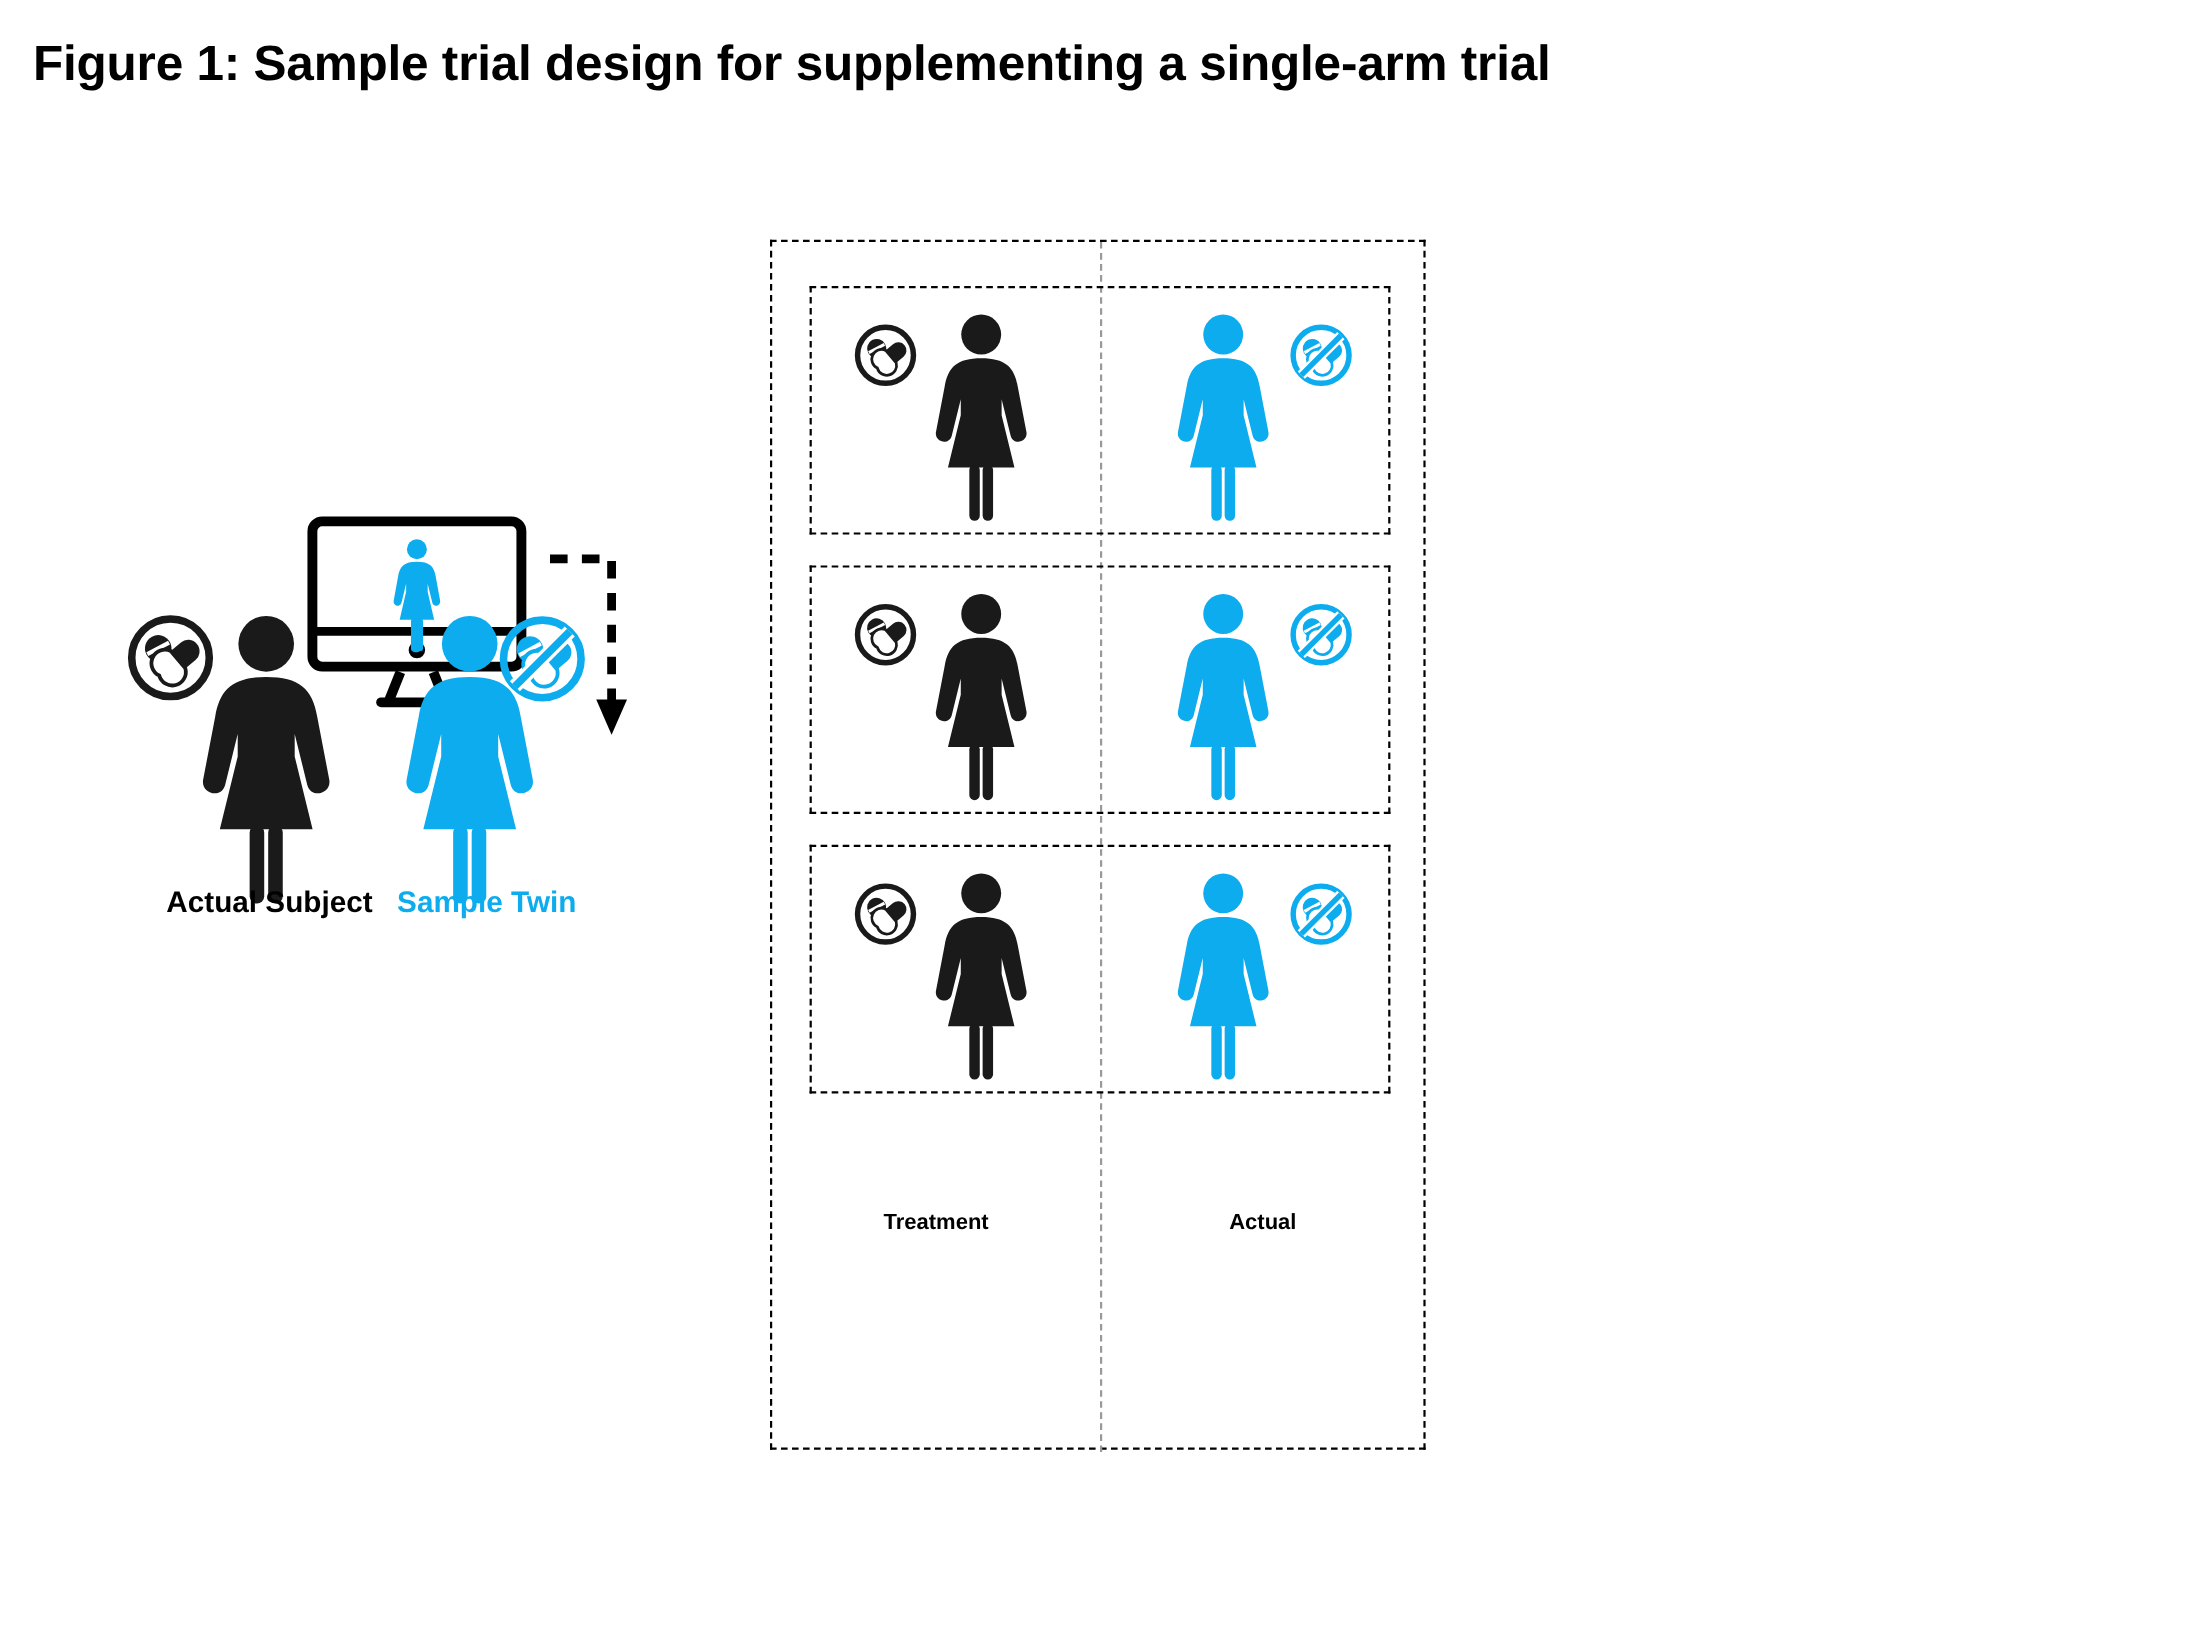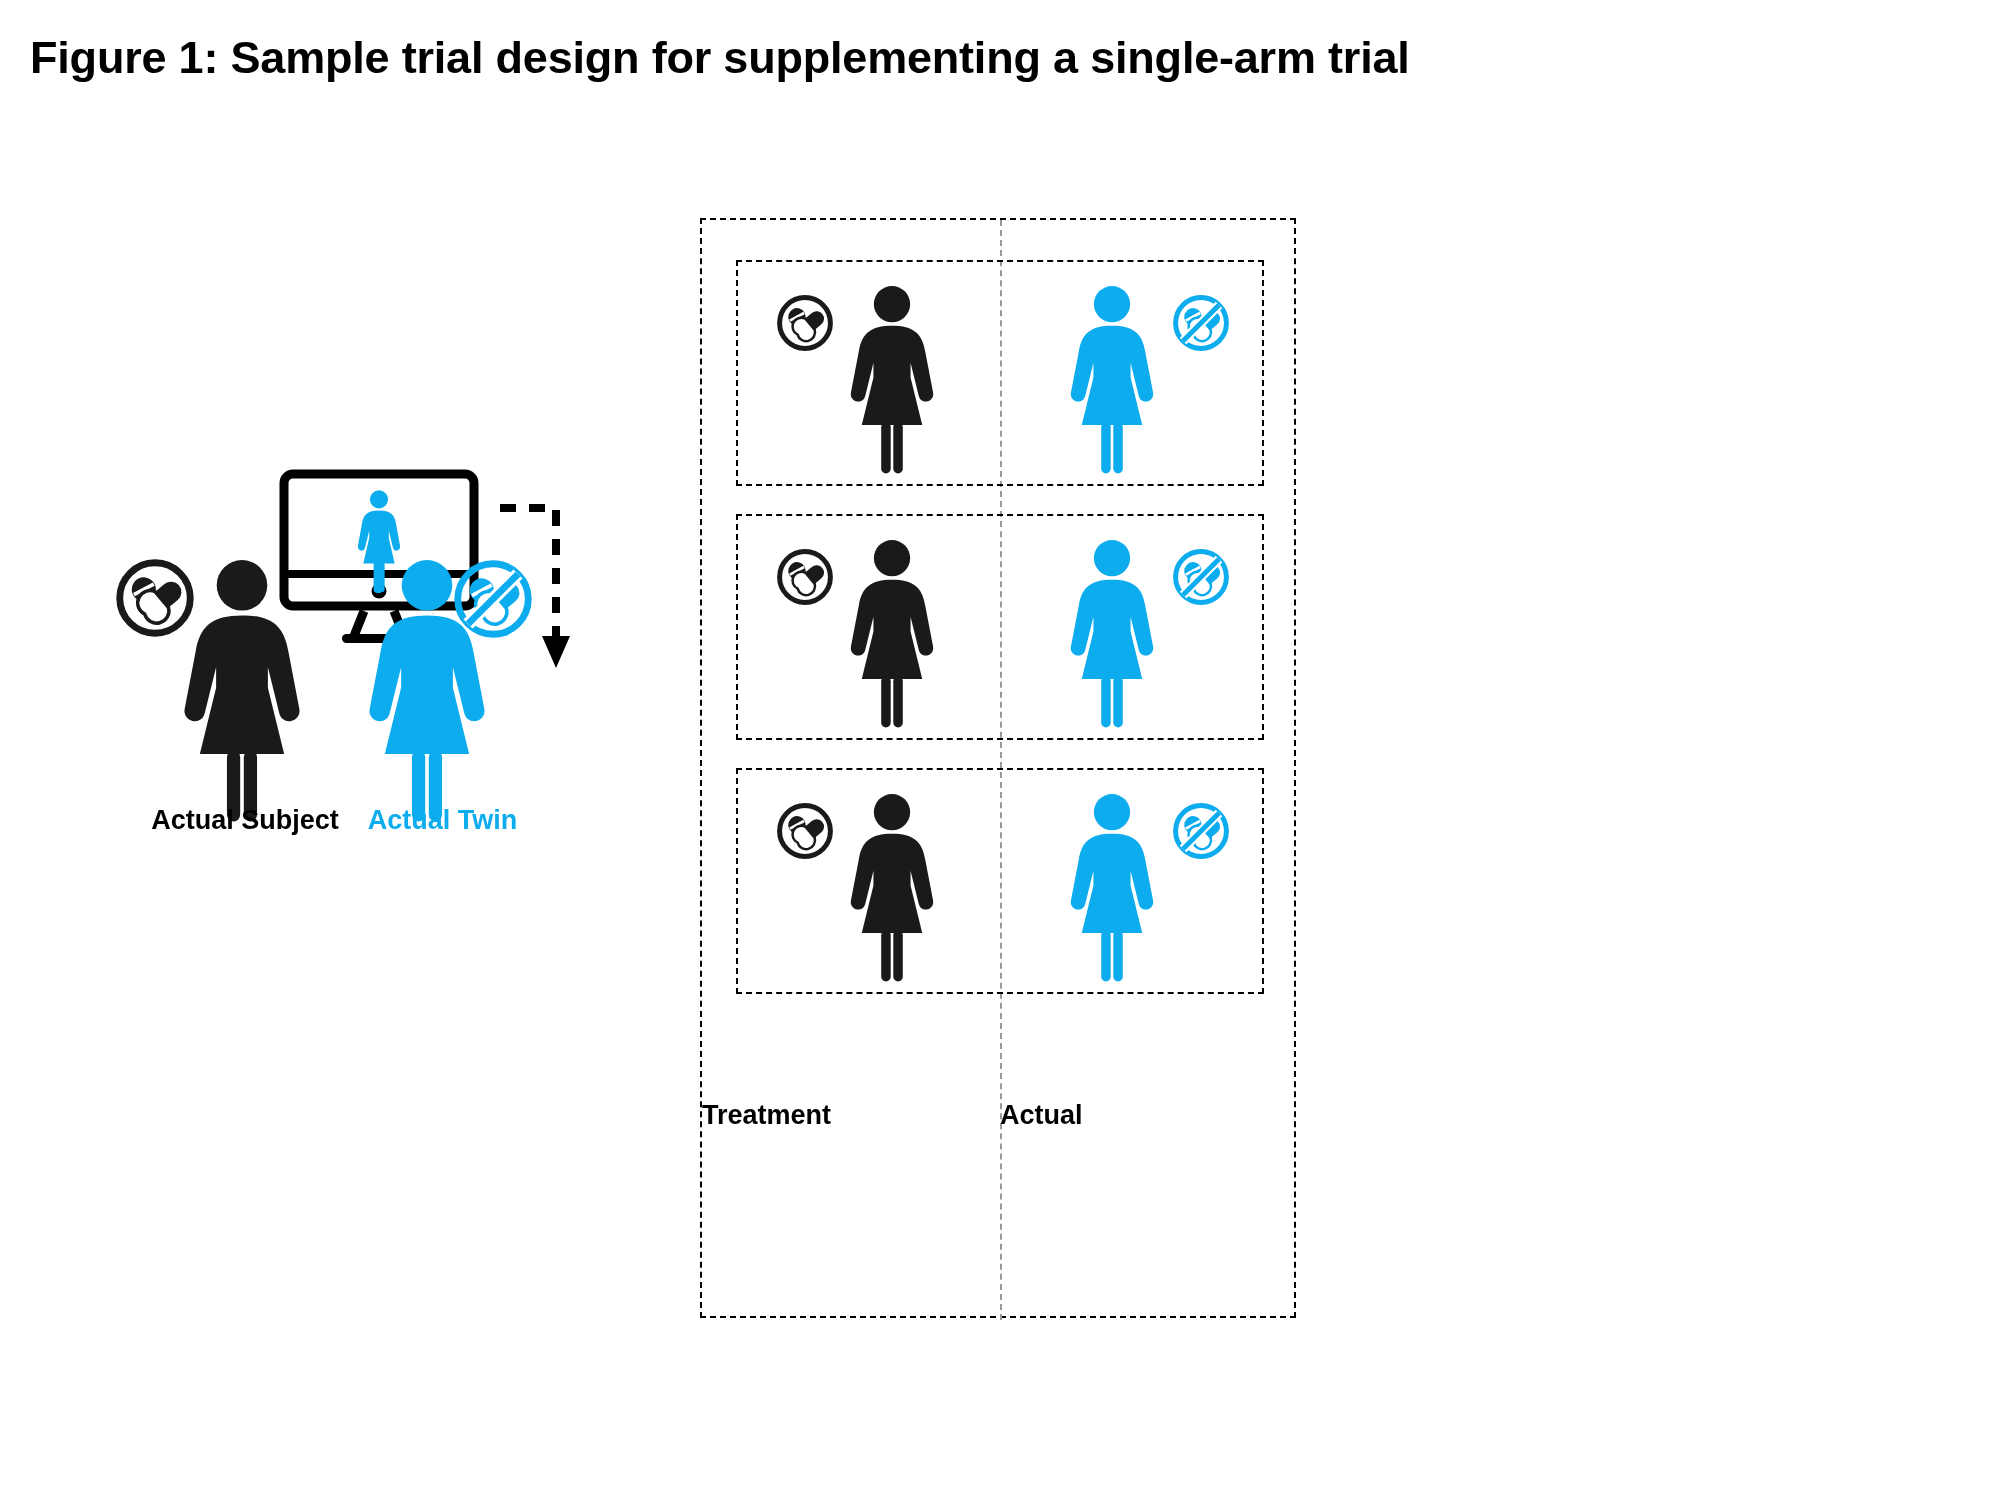--- a/index.html
+++ b/index.html
@@ -139,23 +139,24 @@
     top: 30px;
     width: 62px;
     height: 62px;
   }
   .cell-badge.left-of  { left: 36px; }
   .cell-badge.right-of { left: 168px; }
 
   .group-label {
     position: absolute;
     top: 880px;
-    font-size: 27px;
+    font-size: 20px;
     font-weight: bold;
     color: #000000;
+    text-align: center;
     white-space: nowrap;
   }
   #label-treatment { left: 0px;   width: 298px; }
   #label-control   { left: 298px; width: 296px; }
 
   svg { display: block; overflow: visible; }
 </style>
 </head>
 <body>
 
@@ -284,21 +285,21 @@
         <path d="M-12 0 A12 12 0 0 0 0 26 A12 12 0 0 0 12 0 Z" fill="none" stroke="#0CACEE" stroke-width="4"></path>
       </g>
 
       <line x1="21" y1="79" x2="79" y2="21" stroke="#ffffff" stroke-width="15"></line>
       <line x1="21" y1="79" x2="79" y2="21" stroke="#0CACEE" stroke-width="8"></line>
     </svg>
   </div>
 
   <div class="caption" id="actual-subject-caption">Actual Subject</div>
 
-  <div class="caption" id="digital-twin-caption">Actual Twin</div>
+  <div class="caption" id="digital-twin-caption">Sample Twin</div>
 </div>
 
 <div id="trial-grid">
 
   <div id="trial-divider"></div>
 
   <div class="trial-row" id="trial-row-1">
     <div class="row-cell treatment">
       <div class="cell-inner">
         <div class="cell-badge left-of">

